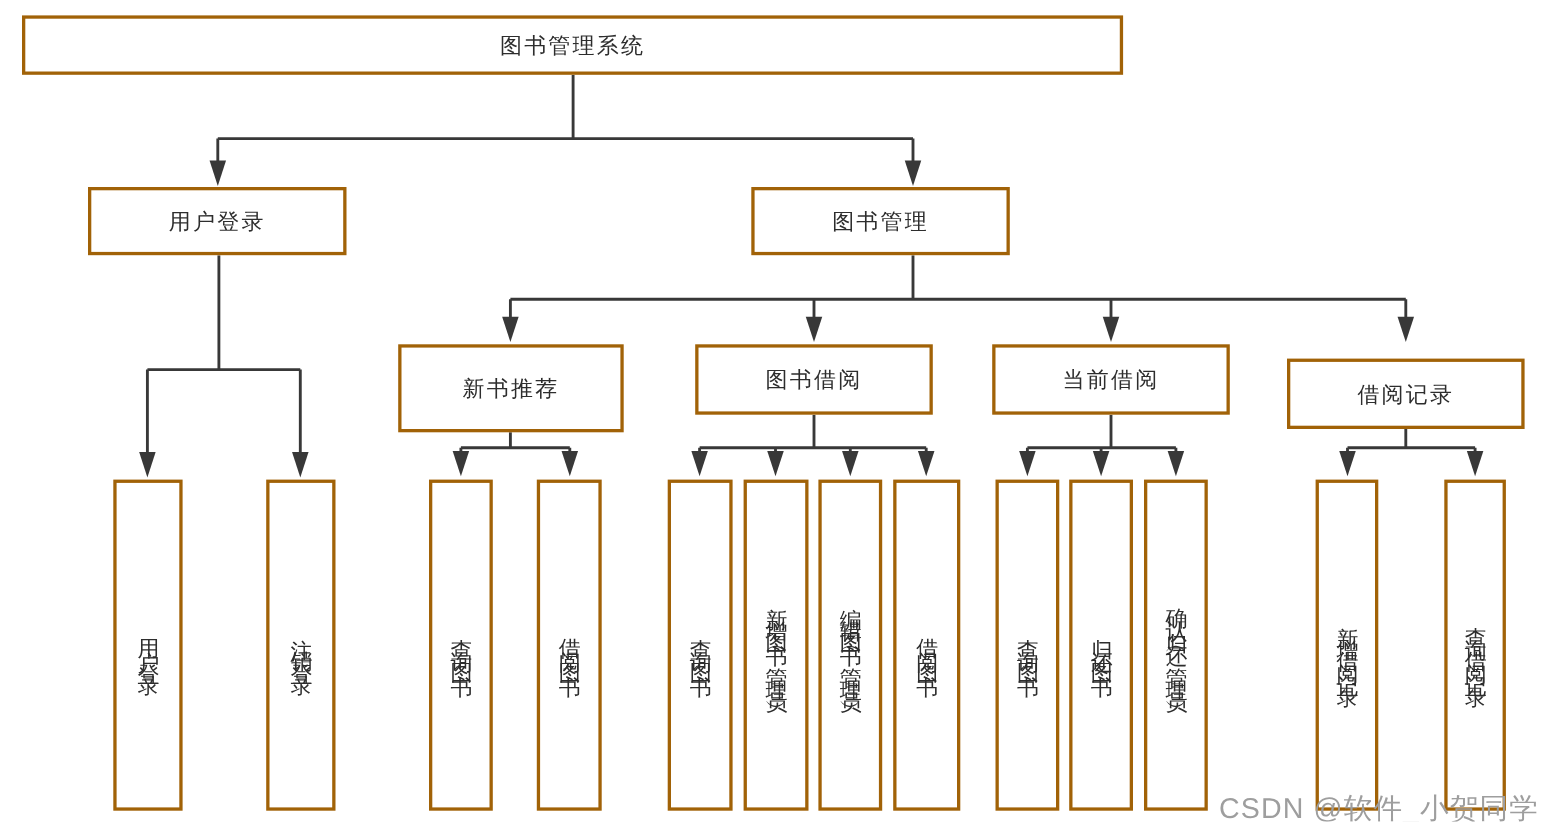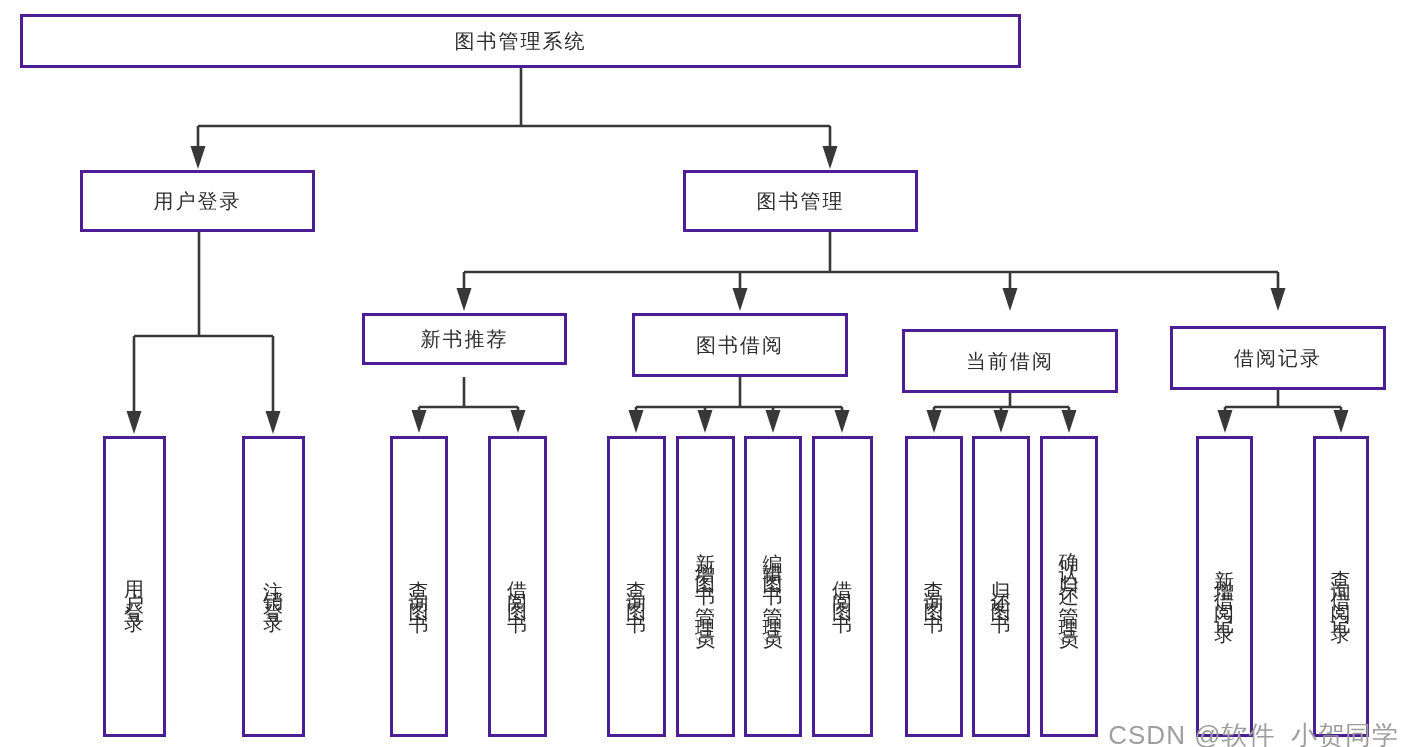--- a/index.html
+++ b/index.html
@@ -17,21 +17,21 @@
   }
   svg.wires {
     position: absolute;
     left: 0; top: 0;
     width: 1405px; height: 747px;
     z-index: 1;
   }
   .box {
     position: absolute;
     box-sizing: border-box;
-    border: 3px solid #4c1d95;
+    border: 3px solid #a16207;
     background: #ffffff;
     display: flex;
     align-items: center;
     justify-content: center;
     color: #2d2d2d;
     z-index: 2;
   }
   .hbox span {
     font-size: 20px;
     letter-spacing: 2px;
@@ -96,27 +96,27 @@
     <span>图书管理系统</span>
   </div>
 
   <div class="box hbox" style="left:80px; top:170px; width:235px; height:62px;">
     <span>用户登录</span>
   </div>
   <div class="box hbox" style="left:683px; top:170px; width:235px; height:62px;">
     <span>图书管理</span>
   </div>
 
-  <div class="box hbox" style="left:362px; top:313px; width:205px; height:52px;">
+  <div class="box hbox" style="left:362px; top:313px; width:205px; height:80px;">
     <span>新书推荐</span>
   </div>
   <div class="box hbox" style="left:632px; top:313px; width:216px; height:64px;text-align:center;">
     <span>图书借阅</span>
   </div>
-  <div class="box hbox" style="left:902px; top:313px; width:216px; height:64px;margin-top:16px;">
+  <div class="box hbox" style="left:902px; top:313px; width:216px; height:64px;">
     <span>当前借阅</span>
   </div>
   <div class="box hbox" style="left:1170px; top:326px; width:216px; height:64px;">
     <span>借阅记录</span>
   </div>
 
   <div class="box vbox" style="left:103px; top:436px; width:63px; height:301px;">
     <span>用户登录</span>
   </div>
   <div class="box vbox" style="left:242px; top:436px; width:63px; height:301px;">

